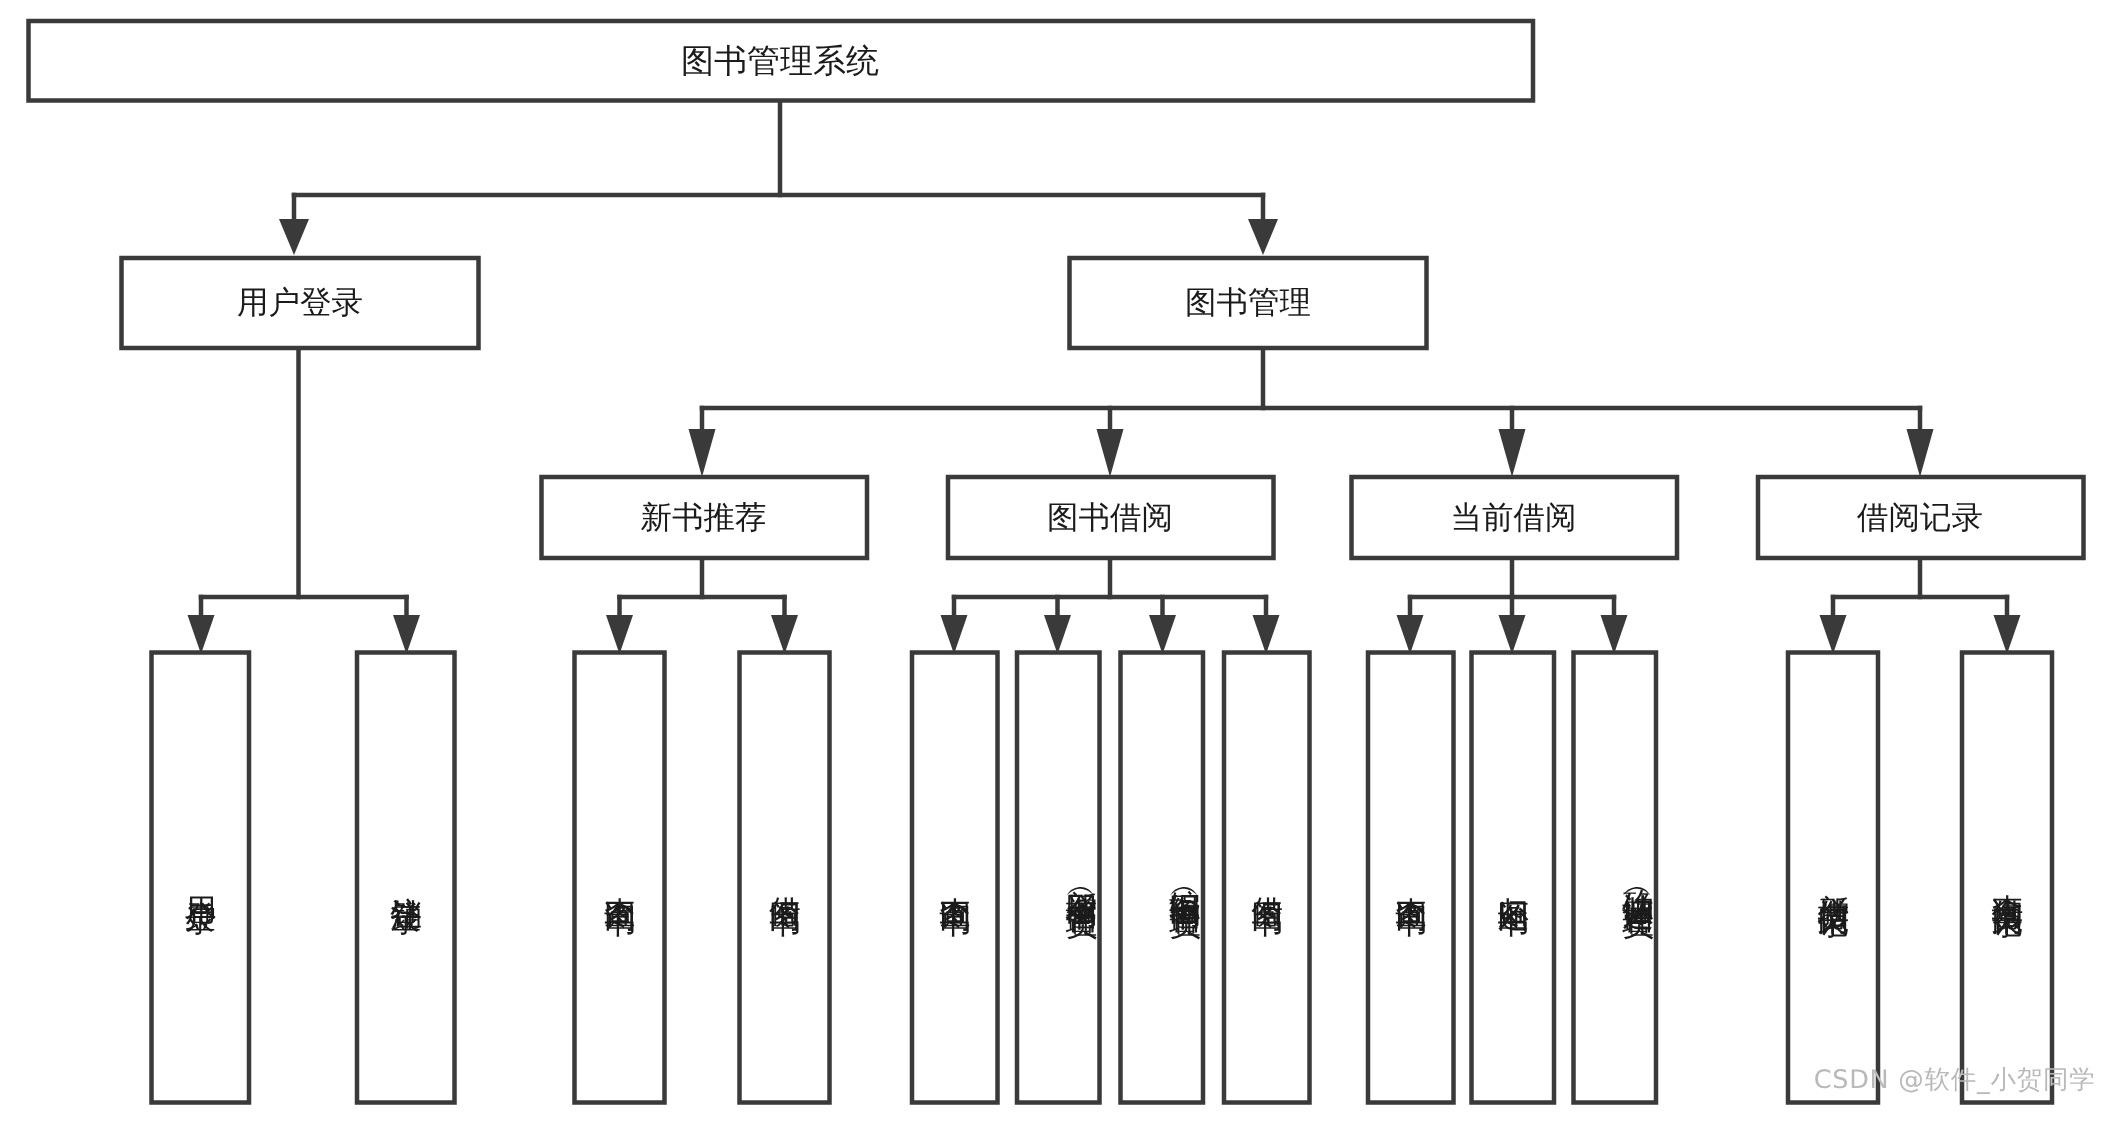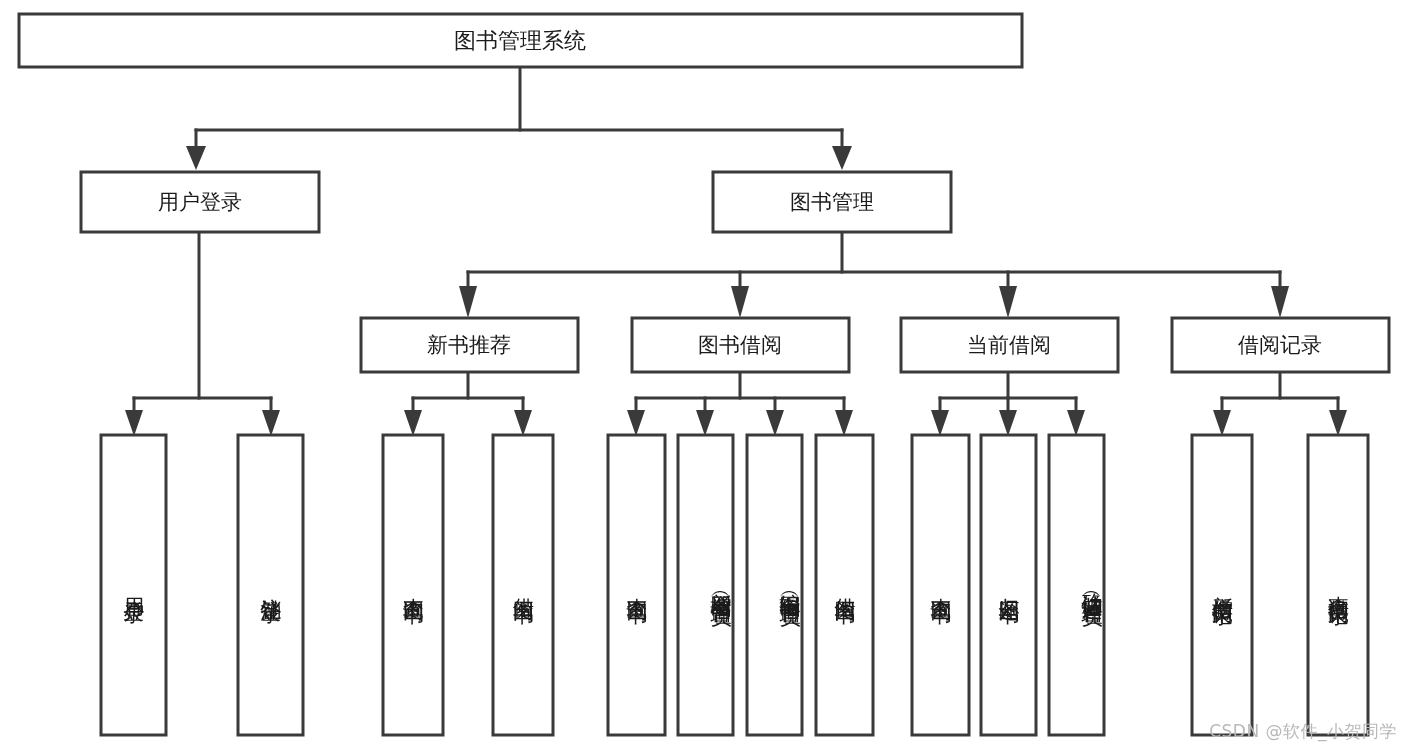--- a/index.html
+++ b/index.html
@@ -66,21 +66,21 @@
     font-size: 21px;
     line-height: 1.18;
     letter-spacing: 2px;
     color: #1b1b1b;
     pointer-events: none;
     white-space: nowrap;
   }
   .watermark {
     position: absolute;
     right: 8px;
-    bottom: 4px;
+    bottom: 16px;
     font-family: "DejaVu Sans", "Liberation Sans", sans-serif;
     font-size: 17px;
     color: #b9b9b9;
     letter-spacing: 0.5px;
     white-space: nowrap;
   }
 </style>
 </head>
 <body>
 

